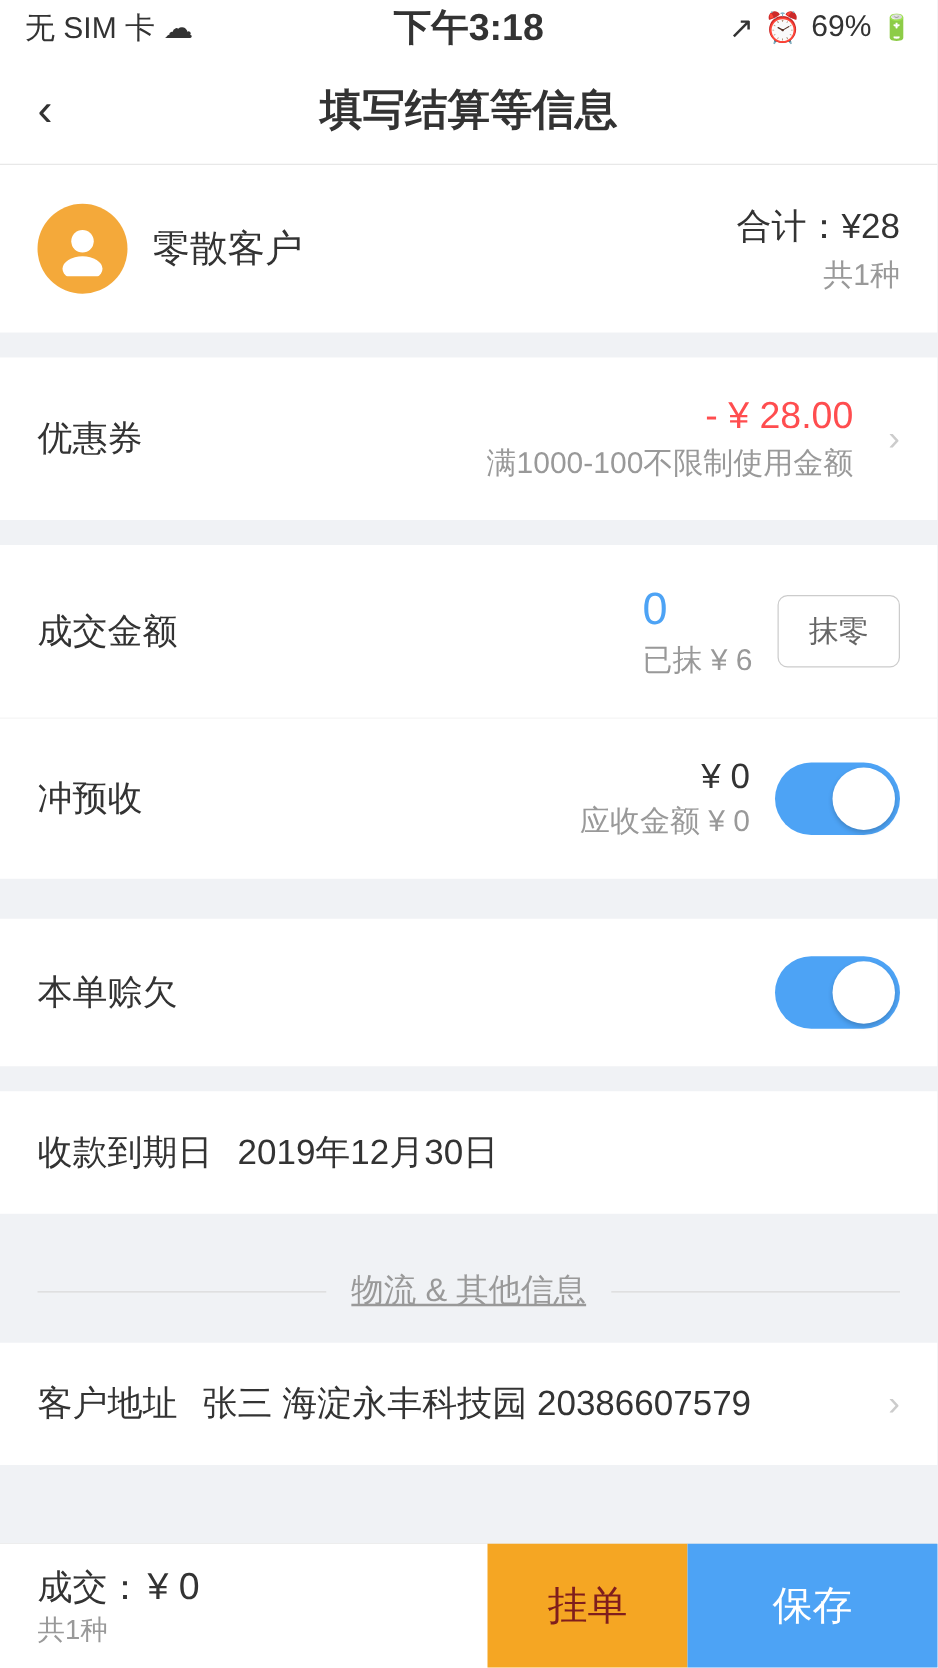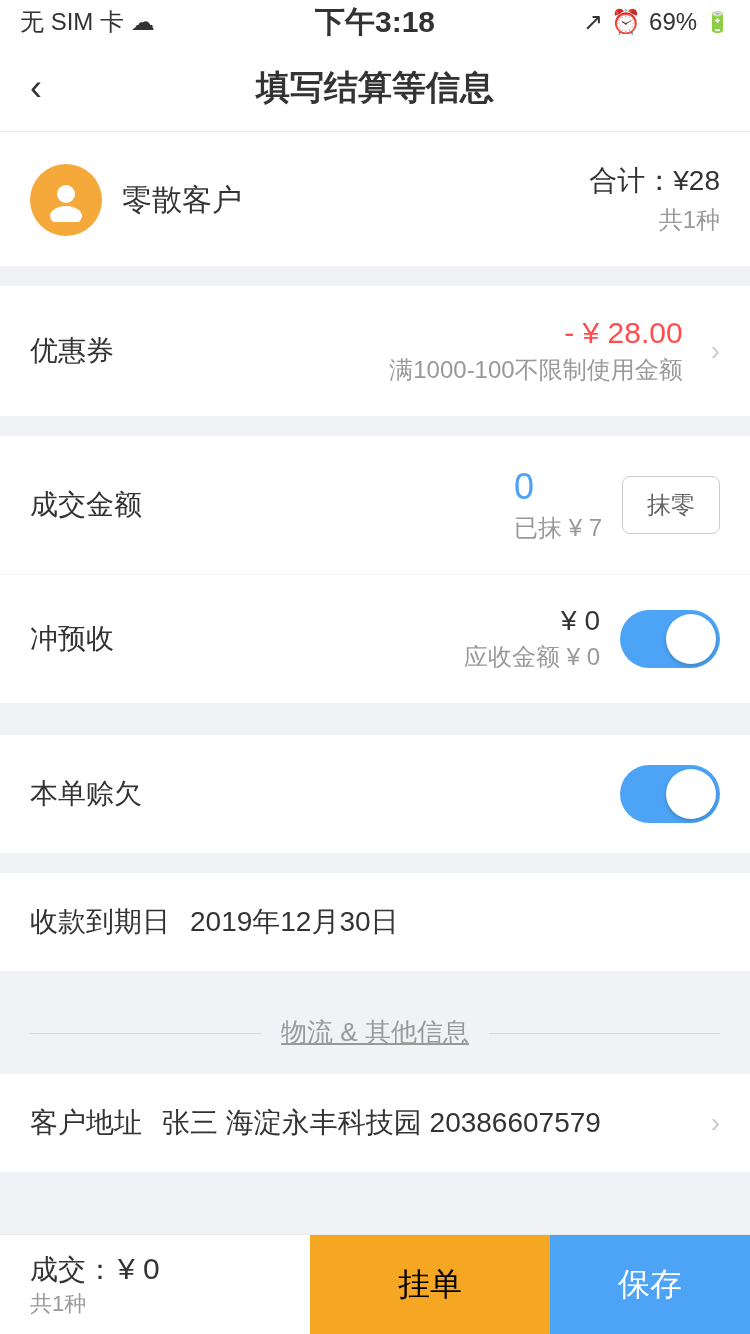--- a/index.html
+++ b/index.html
@@ -56,21 +56,21 @@
     .content {
       flex: 1;
       background: #f0f2f5;
     }
 
     
     .customer-section {
       background: #fff;
       padding: 30px 30px;
       display: flex;
-      align-items: flex-end;
+      align-items: center;
       justify-content: space-between;
       margin-bottom: 20px;
     }
     .customer-left {
       display: flex;
       align-items: center;
       gap: 20px;
     }
     .avatar {
       width: 72px;
@@ -249,28 +249,28 @@
       border-top: 1px solid #e8e8e8;
     }
     .bottom-info {
       flex: 1;
       display: flex;
       flex-direction: column;
       justify-content: center;
       padding: 0 30px;
     }
     .btn-hold {
-      width: 240px;
+      width: 160px;
       height: 100%;
       background: #f5a623;
       display: flex;
       align-items: center;
       justify-content: center;
       font-size: 32px;
-      color: #000000;
+      color: #7f1d1d;
       font-weight: 500;
       cursor: pointer;
     }
     .btn-save {
       width: 200px;
       height: 100%;
       background: #4da3f5;
       display: flex;
       align-items: center;
       justify-content: center;
@@ -330,21 +330,21 @@
     </div>
   </div>
 
   <div class="white-section">
 
     <div class="deal-row">
       <span class="deal-label">成交金额</span>
       <div class="deal-right">
         <div>
           <div class="deal-amount">0</div>
-          <div class="already-deducted">已抹  ¥ 7</div>
+          <div class="already-deducted">已抹  ¥ 6</div>
         </div>
         <button class="round-btn">抹零</button>
       </div>
     </div>
 
     <div class="advance-row">
       <span class="advance-label">冲预收</span>
       <div class="advance-right">
         <div class="advance-amount-block">
           <div class="advance-amount">¥ 0</div>

